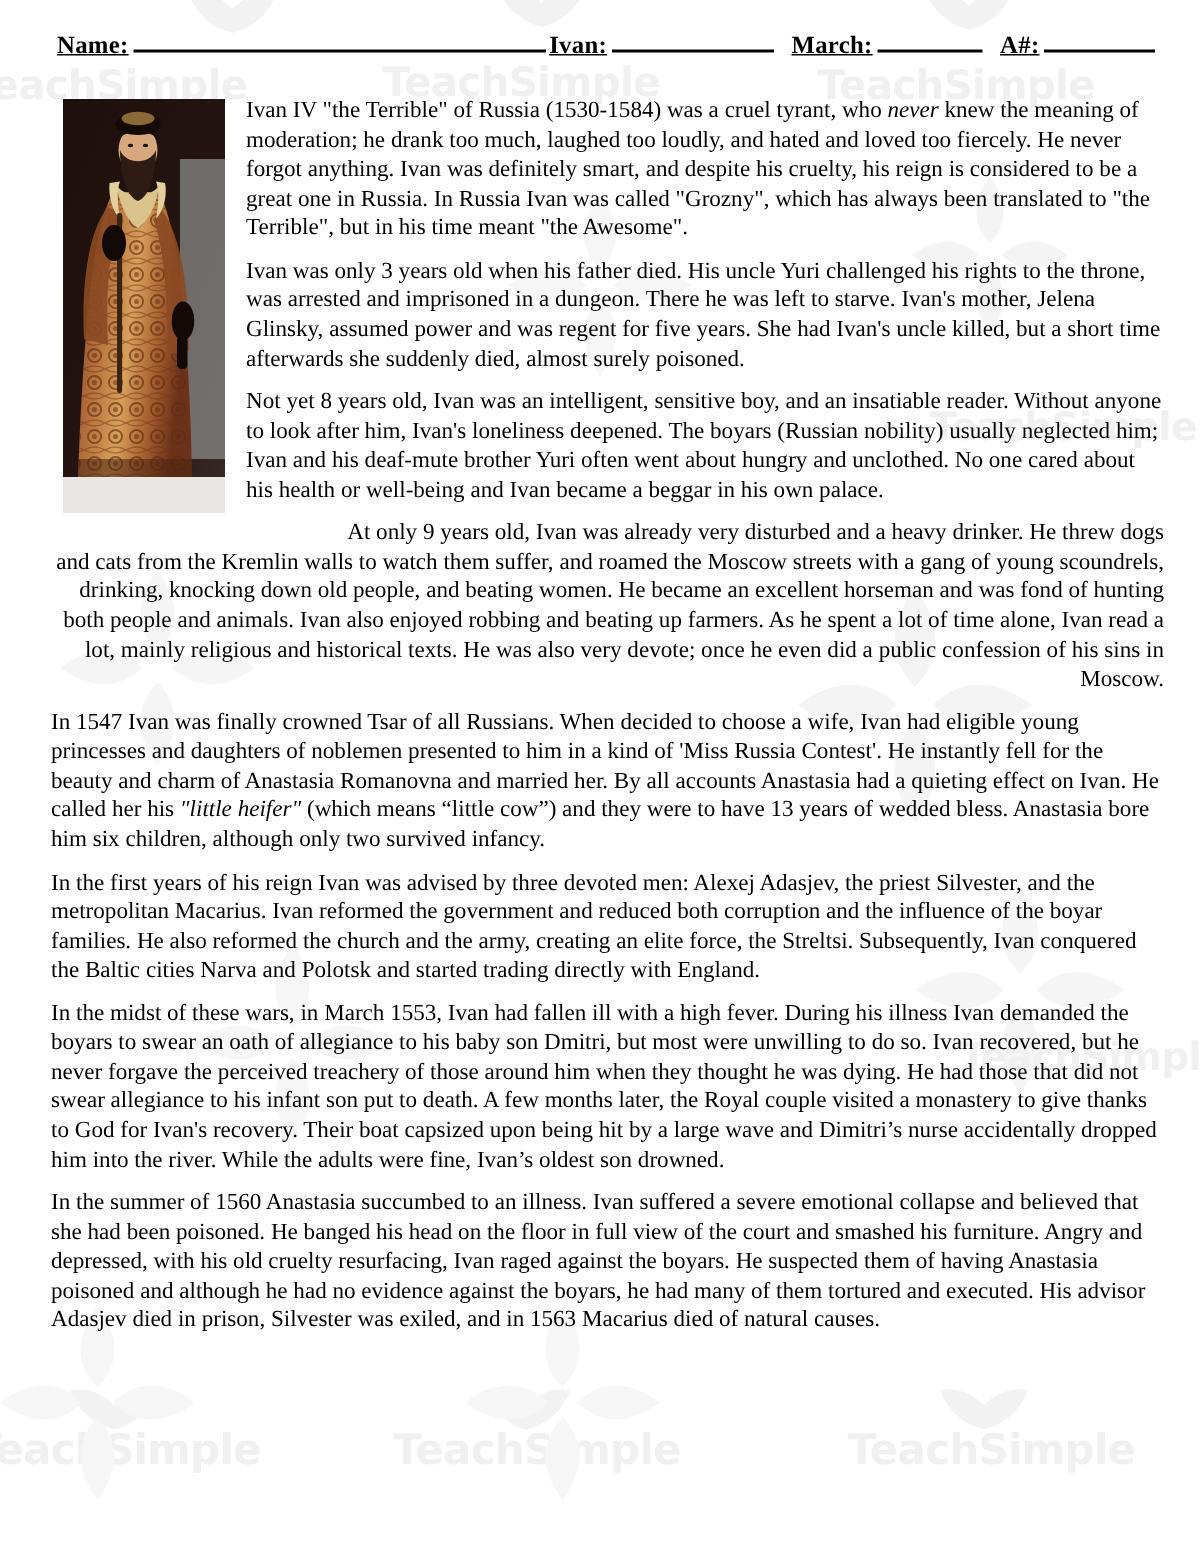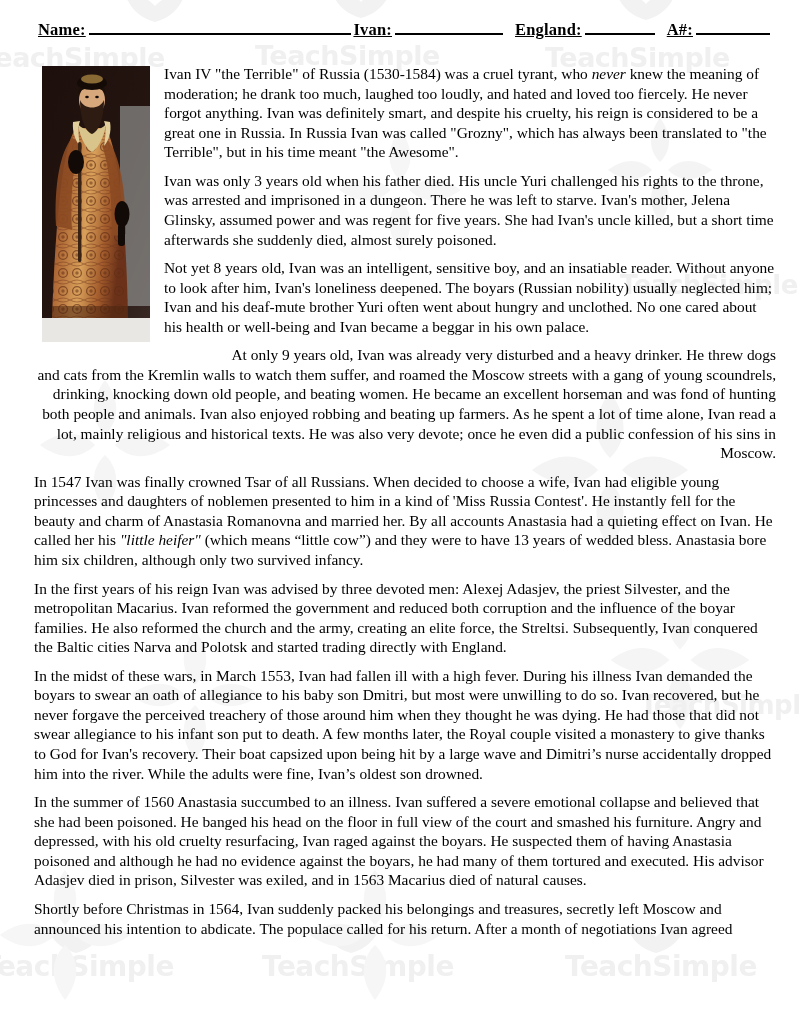--- a/index.html
+++ b/index.html
@@ -239,21 +239,21 @@
         </svg>
     </div>
   </div>
 
   <div class="header-row">
     <span class="field-label">Name:</span>
     <span class="field-rule rule-name"></span>
     <span class="field-label">Ivan:</span>
     <span class="field-rule rule-date"></span>
     <span class="gap-sm"></span>
-    <span class="field-label">England:</span>
+    <span class="field-label">March:</span>
     <span class="field-rule rule-period"></span>
     <span class="gap-sm"></span>
     <span class="field-label">A#:</span>
     <span class="field-rule rule-anum"></span>
   </div>
 
   <div class="body-wrap clearfix">
 
     <div class="portrait">
       <svg viewBox="0 0 108 276" preserveAspectRatio="none">
@@ -317,16 +317,15 @@
     </div>
 
     <p class="para">Ivan IV "the Terrible" of Russia (1530-1584) was a cruel tyrant, who <em>never</em> knew the meaning of moderation; he drank too much, laughed too loudly, and hated and loved too fiercely. He never forgot anything. Ivan was definitely smart, and despite his cruelty, his reign is considered to be a great one in Russia. In Russia Ivan was called "Grozny", which has always been translated to "the Terrible", but in his time meant "the Awesome".</p>
     <p class="para">Ivan was only 3 years old when his father died. His uncle Yuri challenged his rights to the throne, was arrested and imprisoned in a dungeon. There he was left to starve. Ivan's mother, Jelena Glinsky, assumed power and was regent for five years. She had Ivan's uncle killed, but a short time afterwards she suddenly died, almost surely poisoned.</p>
     <p class="para">Not yet 8 years old, Ivan was an intelligent, sensitive boy, and an insatiable reader. Without anyone to look after him, Ivan's loneliness deepened. The boyars (Russian nobility) usually neglected him; Ivan and his deaf-mute brother Yuri often went about hungry and unclothed. No one cared about his health or well-being and Ivan became a beggar in his own palace.</p>
     <p class="para indent">At only 9 years old, Ivan was already very disturbed and a heavy drinker. He threw dogs and cats from the Kremlin walls to watch them suffer, and roamed the Moscow streets with a gang of young scoundrels, drinking, knocking down old people, and beating women.  He became an excellent horseman and was fond of hunting both people and animals. Ivan also enjoyed robbing and beating up farmers. As he spent a lot of time alone, Ivan read a lot, mainly religious and historical texts. He was also very devote; once he even did a public confession of his sins in Moscow.</p>
     <p class="para">In 1547 Ivan was finally crowned Tsar of all Russians. When decided to choose a wife, Ivan had eligible young princesses and daughters of noblemen presented to him in a kind of 'Miss Russia Contest'. He instantly fell for the beauty and charm of Anastasia Romanovna and married her. By all accounts Anastasia had a quieting effect on Ivan. He called her his <em>"little heifer"</em> (which means “little cow”) and they were to have 13 years of wedded bless. Anastasia bore him six children, although only two survived infancy.</p>
     <p class="para">In the first years of his reign Ivan was advised by three devoted men: Alexej Adasjev, the priest Silvester, and the metropolitan Macarius. Ivan reformed the government and reduced both corruption and the influence of the boyar families. He also reformed the church and the army, creating an elite force, the Streltsi. Subsequently, Ivan conquered the Baltic cities Narva and Polotsk and started trading directly with England.</p>
     <p class="para">In the midst of these wars, in March 1553, Ivan had fallen ill with a high fever. During his illness Ivan demanded the boyars to swear an oath of allegiance to his baby son Dmitri, but most were unwilling to do so. Ivan recovered, but he never forgave the perceived treachery of those around him when they thought he was dying. He had those that did not swear allegiance to his infant son put to death.  A few months later, the Royal couple visited a monastery to give thanks to God for Ivan's recovery. Their boat capsized upon being hit by a large wave and Dimitri’s nurse accidentally dropped him into the river.  While the adults were fine, Ivan’s oldest son drowned.</p>
     <p class="para">In the summer of 1560 Anastasia succumbed to an illness. Ivan suffered a severe emotional collapse and believed that she had been poisoned. He banged his head on the floor in full view of the court and smashed his furniture. Angry and depressed, with his old cruelty resurfacing, Ivan raged against the boyars. He suspected them of having Anastasia poisoned and although he had no evidence against the boyars, he had many of them tortured and executed. His advisor Adasjev died in prison, Silvester was exiled, and in 1563 Macarius died of natural causes.</p>
-    <p class="para">Shortly before Christmas in 1564, Ivan suddenly packed his belongings and treasures, secretly left Moscow and announced his intention to abdicate. The populace called for his return. After a month of negotiations Ivan agreed</p>
   </div>
 
 </div>
 
 </body></html>

